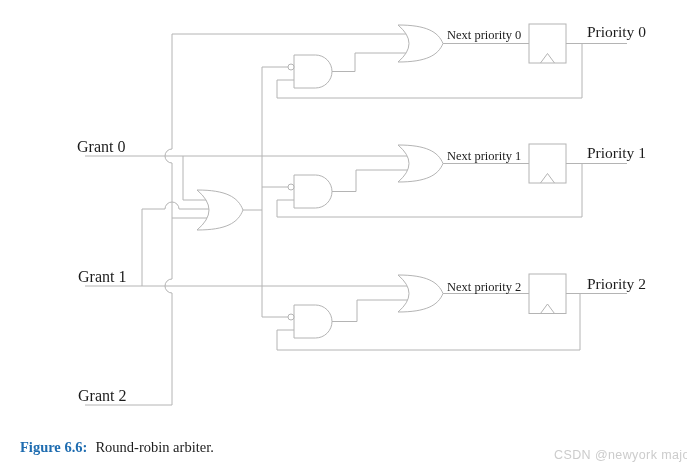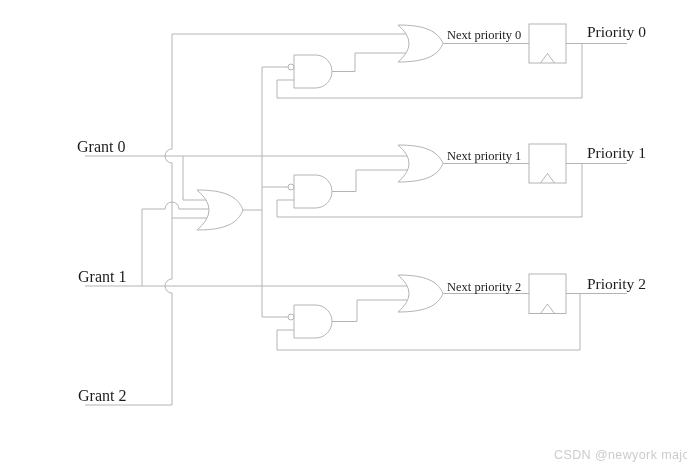--- a/index.html
+++ b/index.html
@@ -109,15 +109,18 @@
       <text class="np-label" x="447" y="39">Next priority 0</text>
       <text class="np-label" x="447" y="159.5">Next priority 1</text>
       <text class="np-label" x="447" y="290.5">Next priority 2</text>
 
       <text class="pri-label" x="587" y="37">Priority 0</text>
       <text class="pri-label" x="587" y="157.5">Priority 1</text>
       <text class="pri-label" x="587" y="288.5">Priority 2</text>
     </g>
   </svg>
 
+  <div class="caption">
+    <span class="fig-label">Figure 6.6:</span><span>Round-robin arbiter.</span>
+  </div>
 
   <div class="watermark">CSDN @newyork major</div>
 </div>
 
 </body></html>

